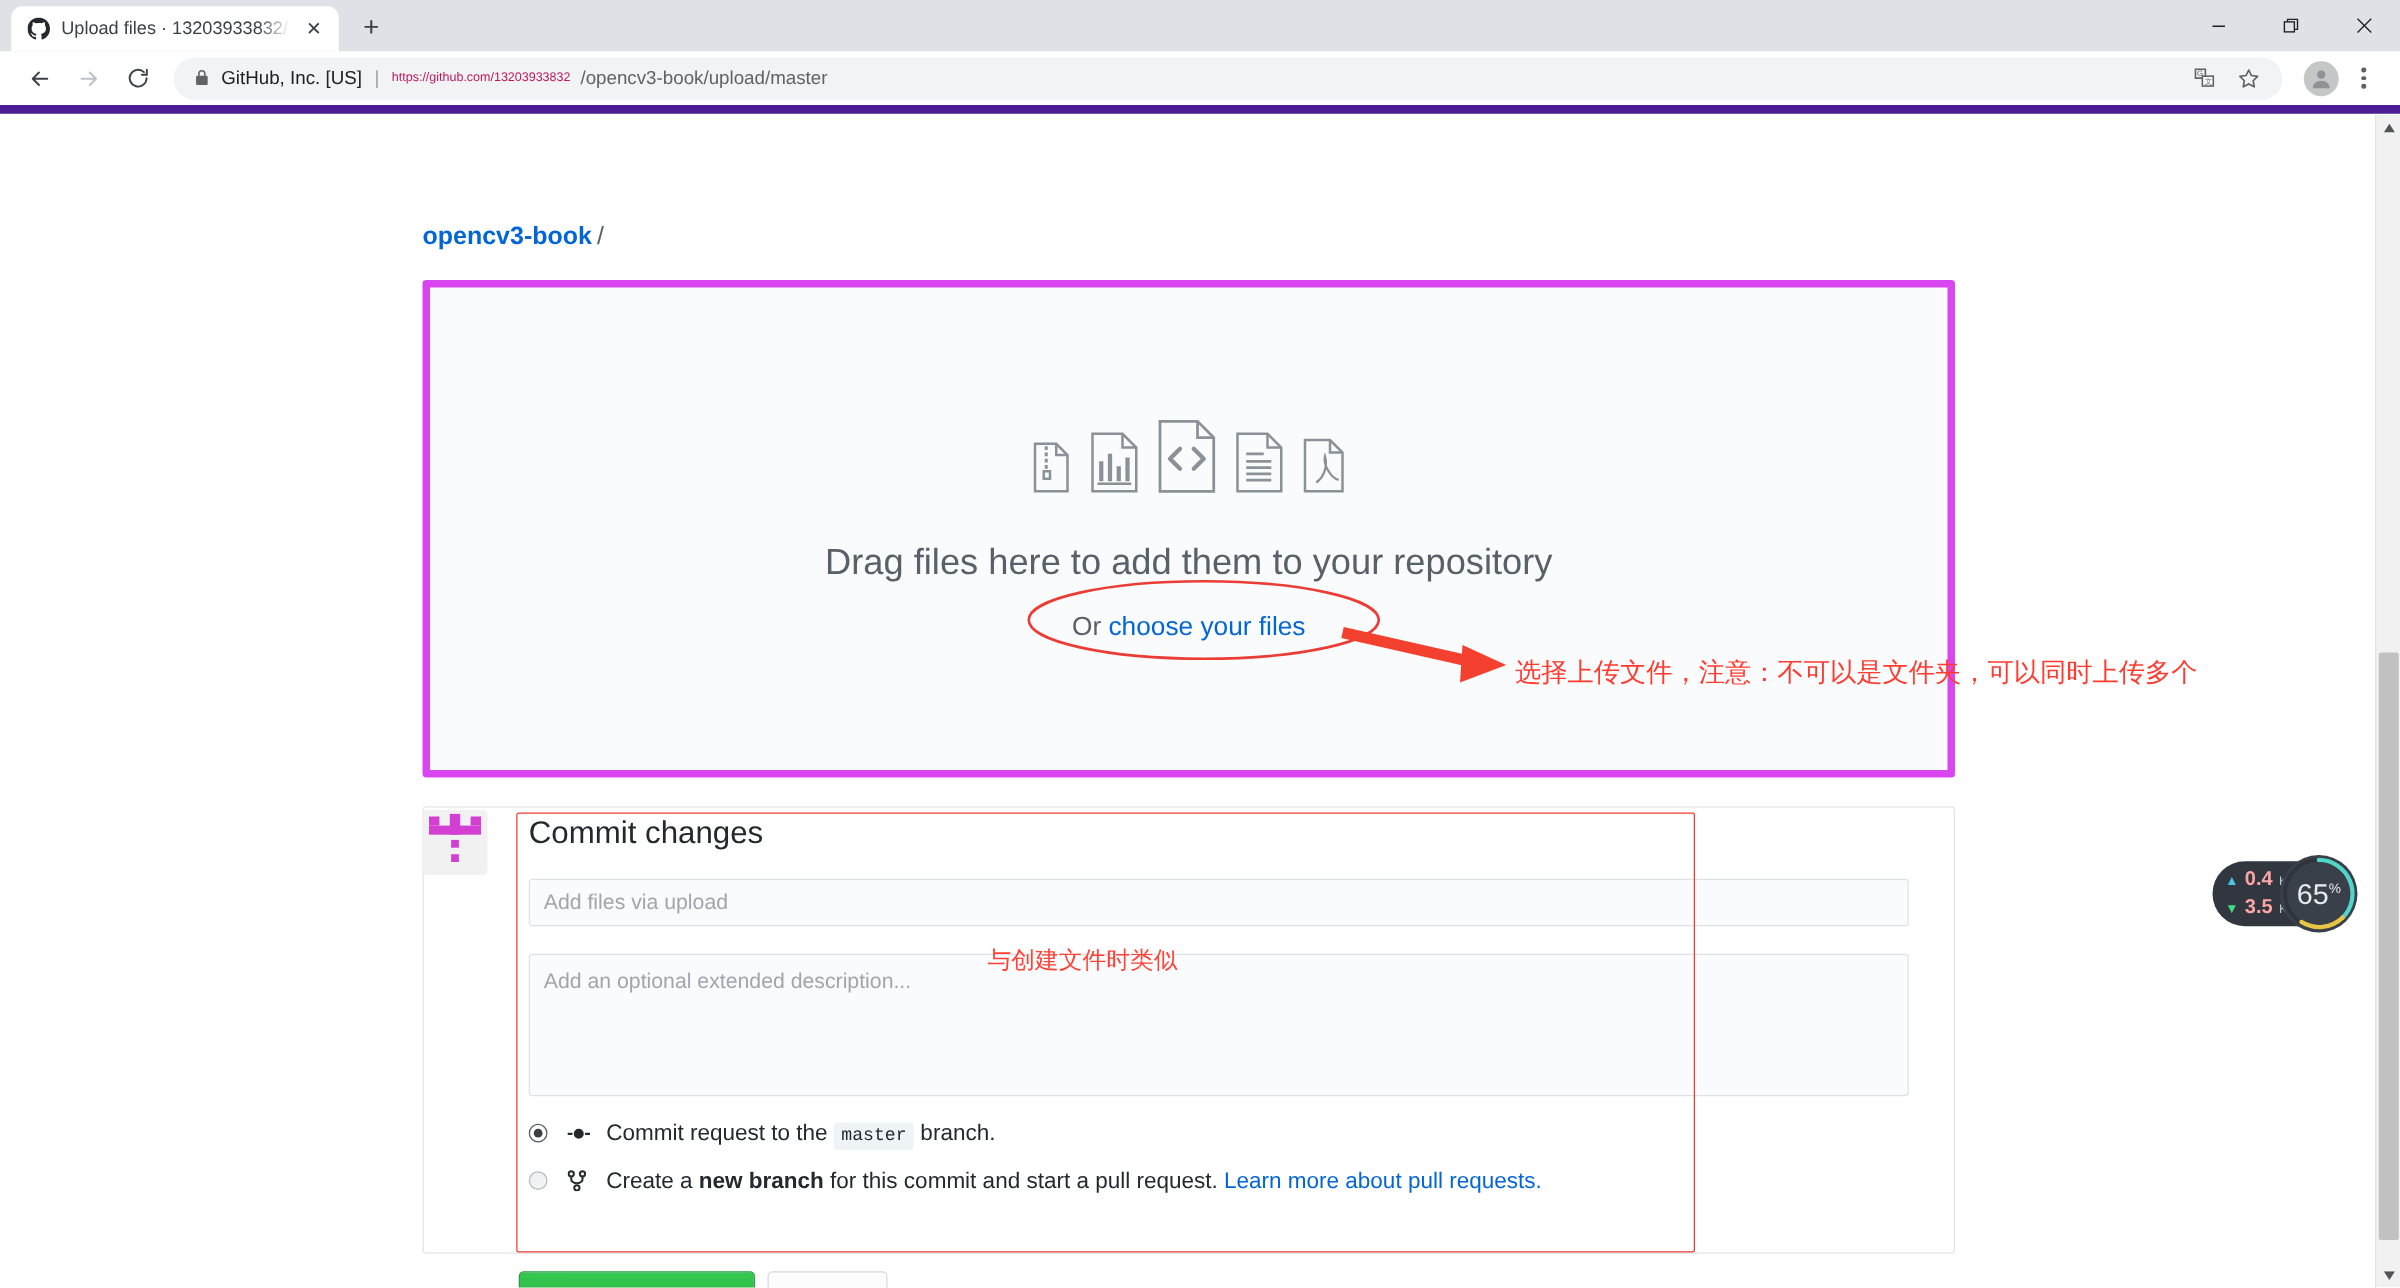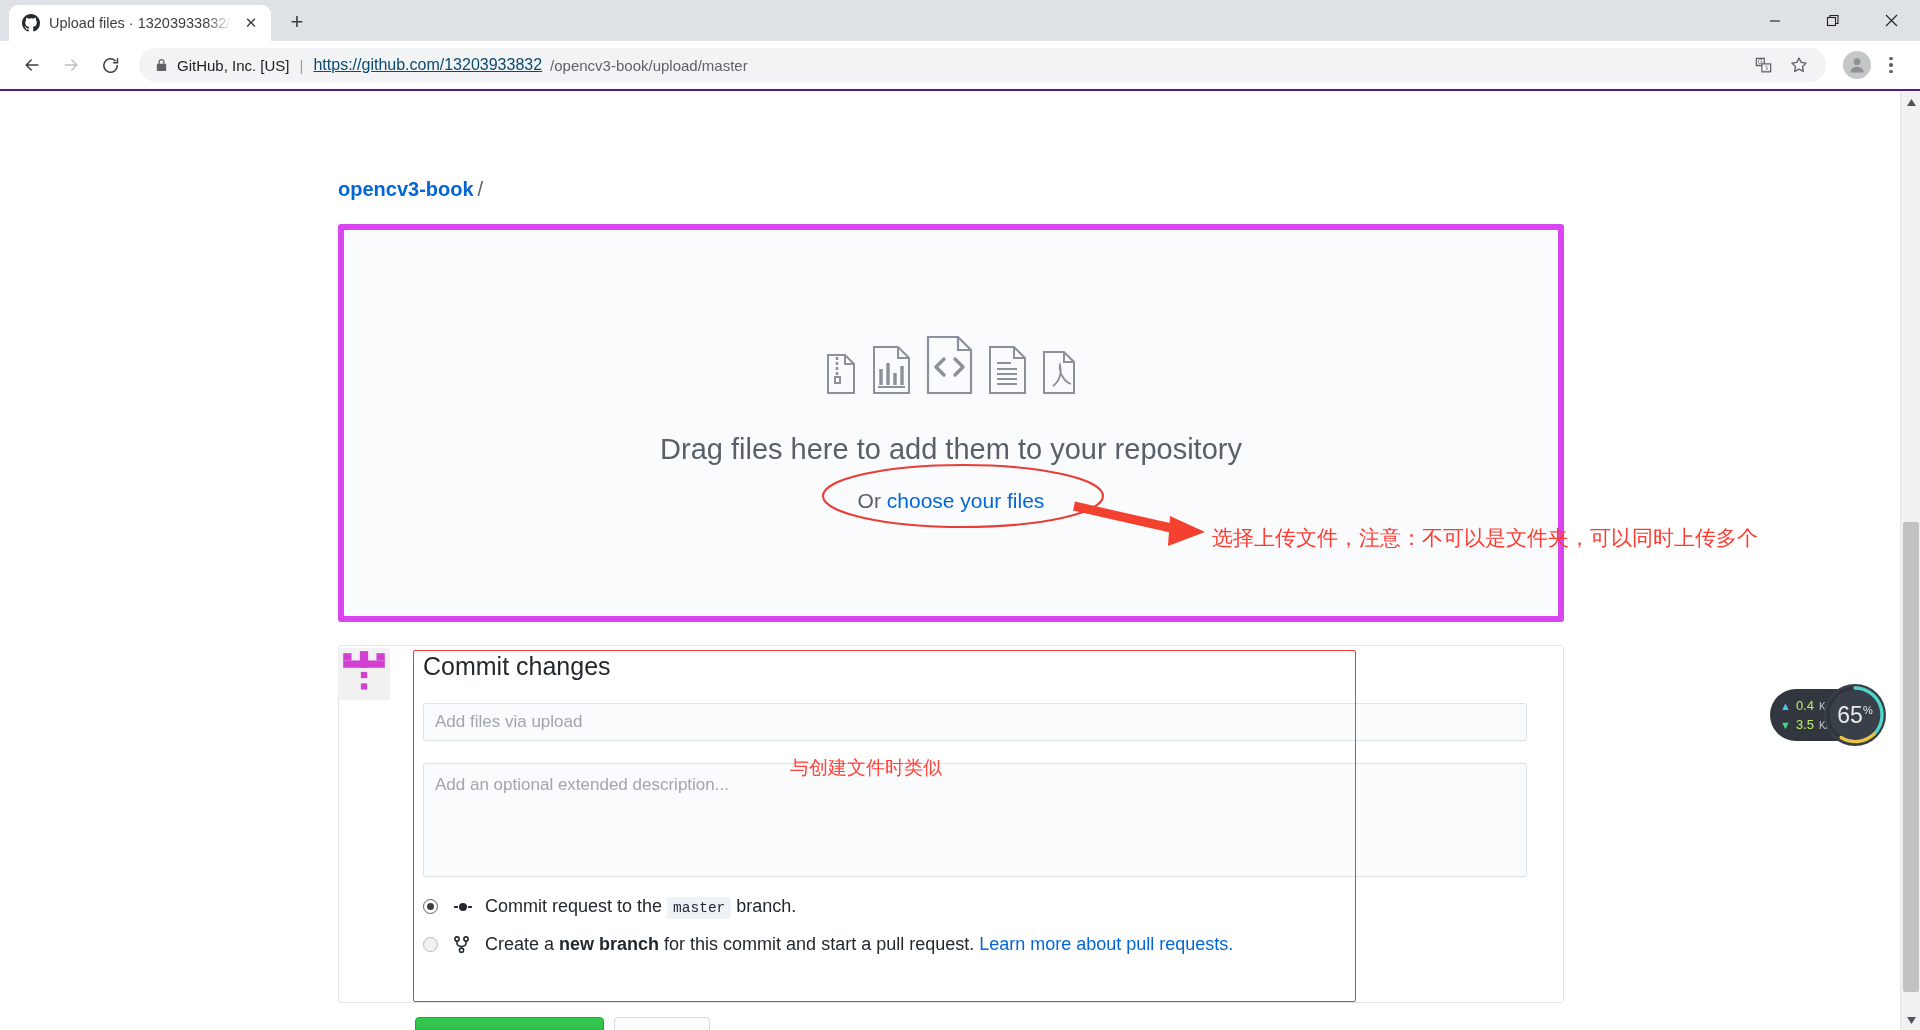--- a/index.html
+++ b/index.html
@@ -44,39 +44,39 @@
   }
   .winbtn {
     width: 58px; height: 41px; display: flex;
     align-items: center; justify-content: center;
     color: #202124;
   }
 
   .toolbar {
     height: 50px; background: #fff;
     display: flex; align-items: center; padding: 0 14px; gap: 3px;
-    border-bottom: 2px solid #4c1d95;
+    border-bottom: 7px solid #4c1d95;
   }
   .navbtn {
     width: 36px; height: 36px; border-radius: 50%;
     display: flex; align-items: center; justify-content: center;
     color: #5f6368; flex: 0 0 36px;
   }
   .navbtn.back { color: #3c4043; }
   .navbtn.fwd { color: #bdc1c6; }
   .omnibox {
     flex: 1 1 auto; height: 34px; background: #f1f3f4;
     border-radius: 18px; display: flex; align-items: center;
     padding: 0 8px 0 16px; margin: 0 8px; gap: 8px;
     position: relative;
   }
   .lock-icon { flex: 0 0 14px; color: #5f6368; display:flex; }
   .url-secure { font-size: 15px; color: #202124; white-space: nowrap; }
   .url-sep { color: #9aa0a6; font-size: 15px; margin: 0 2px; }
-  .url-host { font-size: 16px; color: #0c4a6e; white-space: nowrap; text-decoration: underline; }
+  .url-host { font-size: 10px; color: #be185d; white-space: nowrap; }
   .url-path { font-size: 15px; color: #5f6368; white-space: nowrap; }
   .omni-actions { margin-left: auto; display: flex; align-items: center; gap: 6px; padding-right:4px;}
   .omni-icon {
     width: 30px; height: 30px; border-radius: 50%;
     display: flex; align-items: center; justify-content: center; color: #5f6368;
   }
   .profile-av {
     width: 28px; height: 28px; border-radius: 50%; background: #c4c7c5;
     display: flex; align-items: center; justify-content: center;
     margin-left: 6px;
@@ -205,21 +205,21 @@
   .net-pill {
     position: absolute; left: 0; top: 5px; width: 96px; height: 52px;
     background: #31363f; border-radius: 26px;
     display: flex; flex-direction: column; justify-content: center;
     padding-left: 10px; gap: 4px;
   }
   .net-line { display: flex; align-items: baseline; gap: 5px; }
   .net-arrow { font-size: 11px; line-height: 1; }
   .net-arrow.up { color: #49c6e5; }
   .net-arrow.down { color: #3ddc84; }
-  .net-val { font-size: 13px; color: #bef264; font-weight: 400; }
+  .net-val { font-size: 16px; color: #fca5a5; font-weight: 700; }
   .net-unit { font-size: 10px; color: #c6cbd3; }
   .net-circle {
     position: absolute; left: 54px; top: 0; width: 62px; height: 62px;
     border-radius: 50%; background: #3a4049;
     display: flex; align-items: center; justify-content: center;
   }
   .net-circle svg { position: absolute; inset: 0; }
   .net-pct { font-size: 23px; color: #e8eaed; position: relative; z-index:2;}
   .net-pct sup { font-size: 11px; }
 

